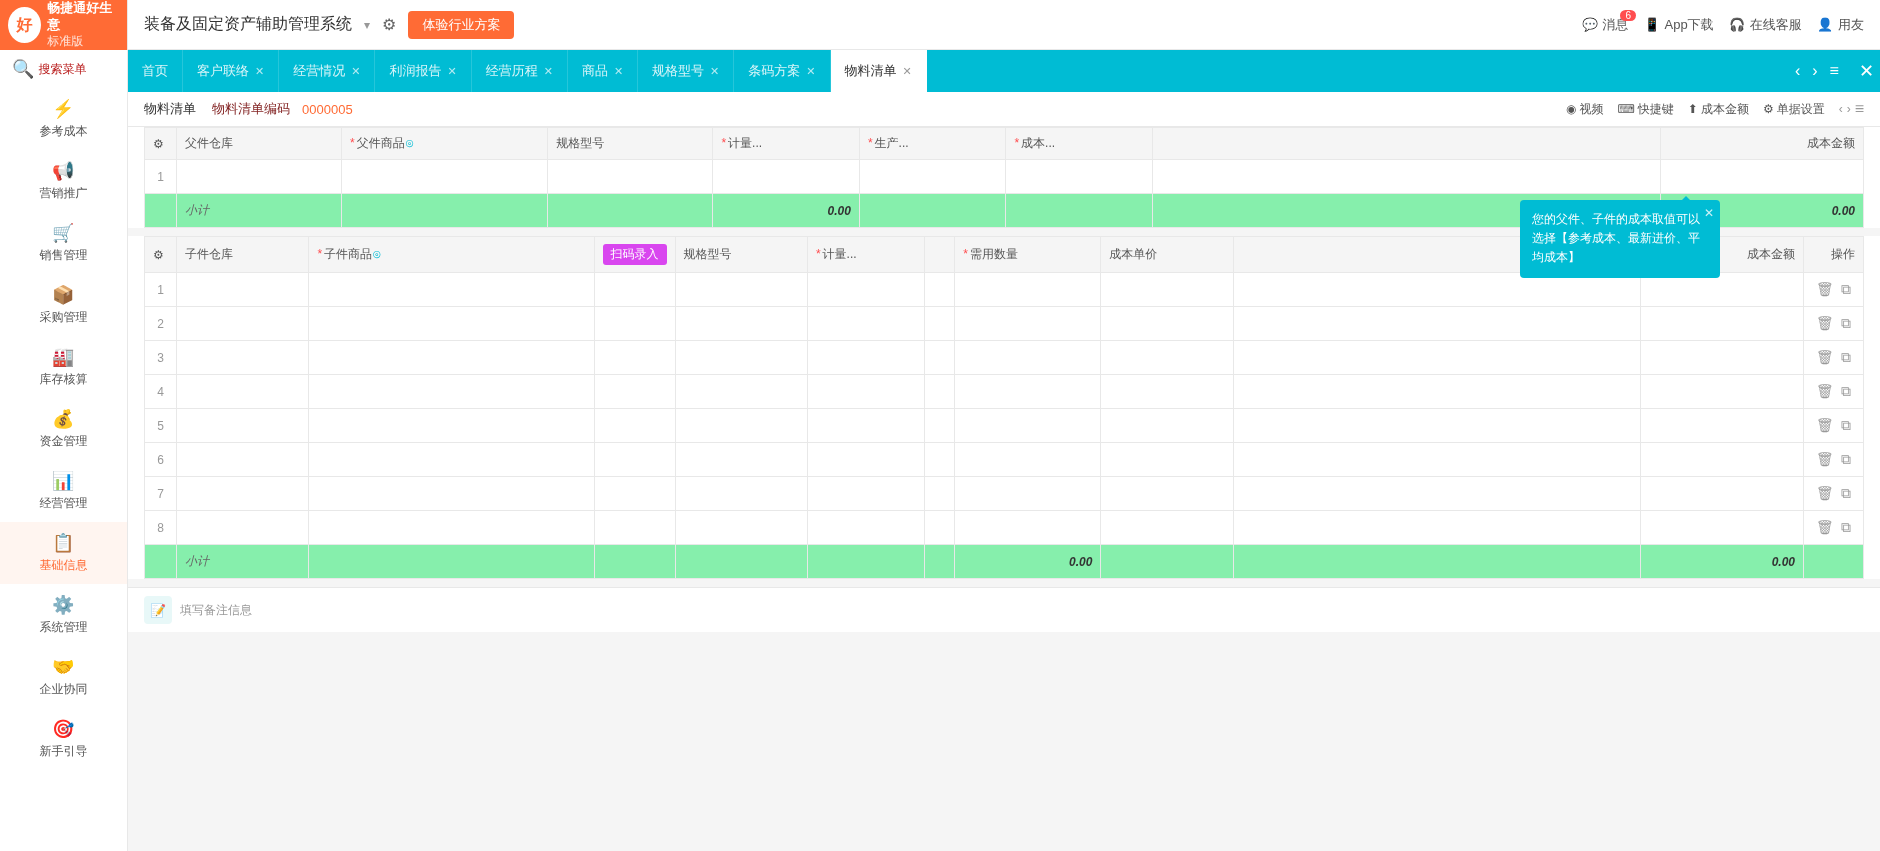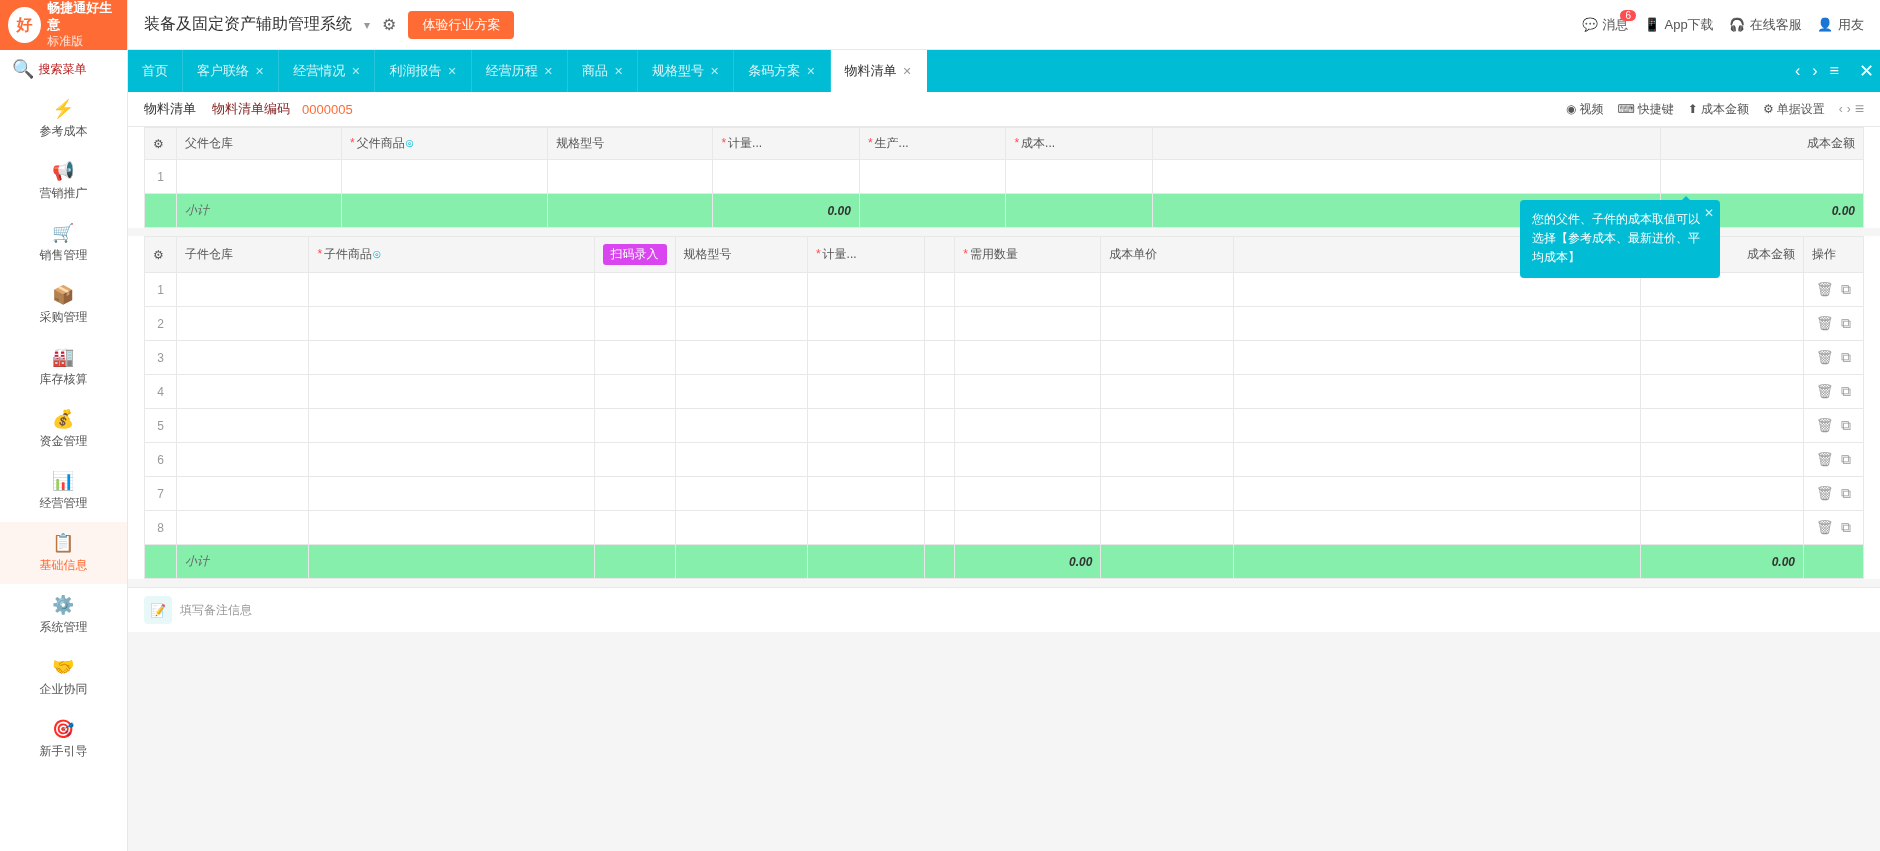--- a/index.html
+++ b/index.html
@@ -309,21 +309,21 @@
               <th>子件仓库</th>
               <th style="min-width:140px;"><span class="required-star">*</span>子件商品<span style="color:#00bcd4;">⊙</span></th>
               <th style="width:80px;"><button class="scan-btn">扫码录入</button></th>
               <th>规格型号</th>
               <th><span class="required-star">*</span>计量...</th>
               <th style="width:30px;"></th>
               <th><span class="required-star">*</span>需用数量</th>
               <th>成本单价</th>
               <th style="min-width:200px;"></th>
               <th style="text-align:right;min-width:80px;">成本金额</th>
-              <th style="width:60px;text-align:left;margin-top:20px;">操作</th>
+              <th style="width:60px;text-align:right;margin-top:20px;">操作</th>
             </tr>
           </thead>
           <tbody id="child-tbody">
           <tr>
     <td class="row-num">1</td>
     <td></td>
     <td></td>
     <td></td>
     <td></td>
     <td></td>

